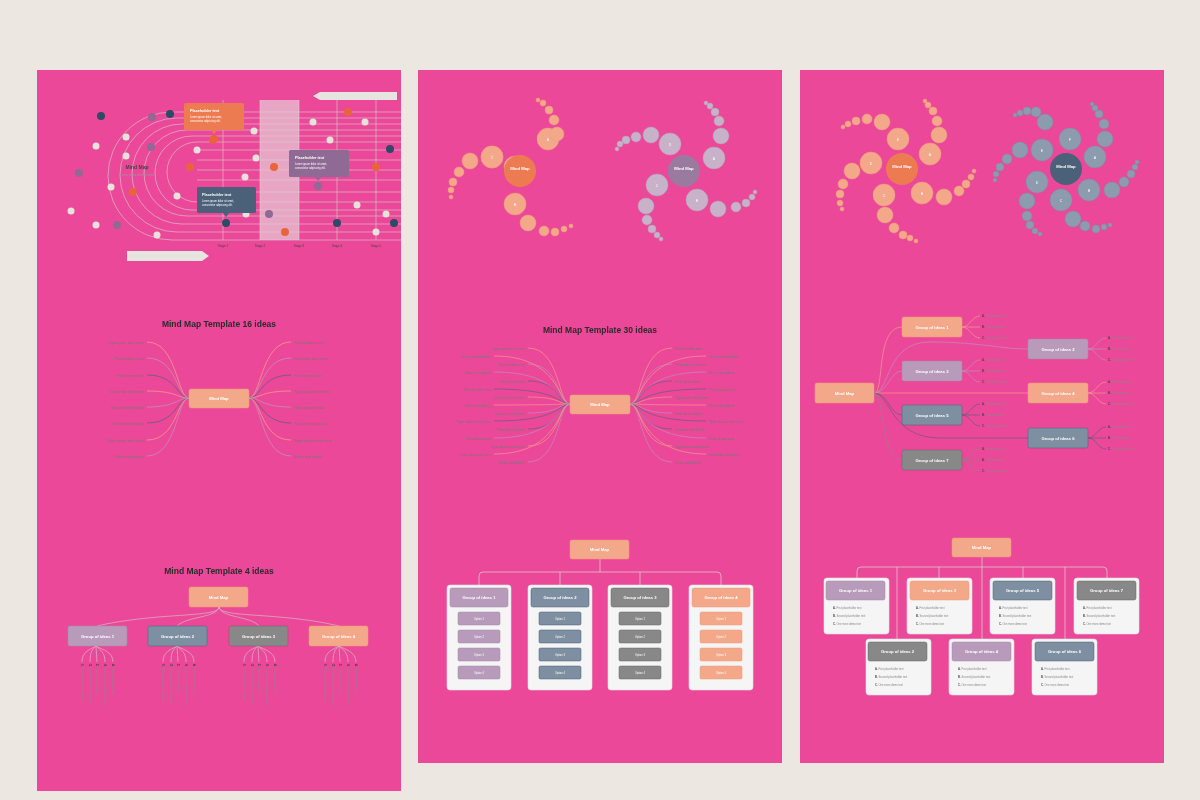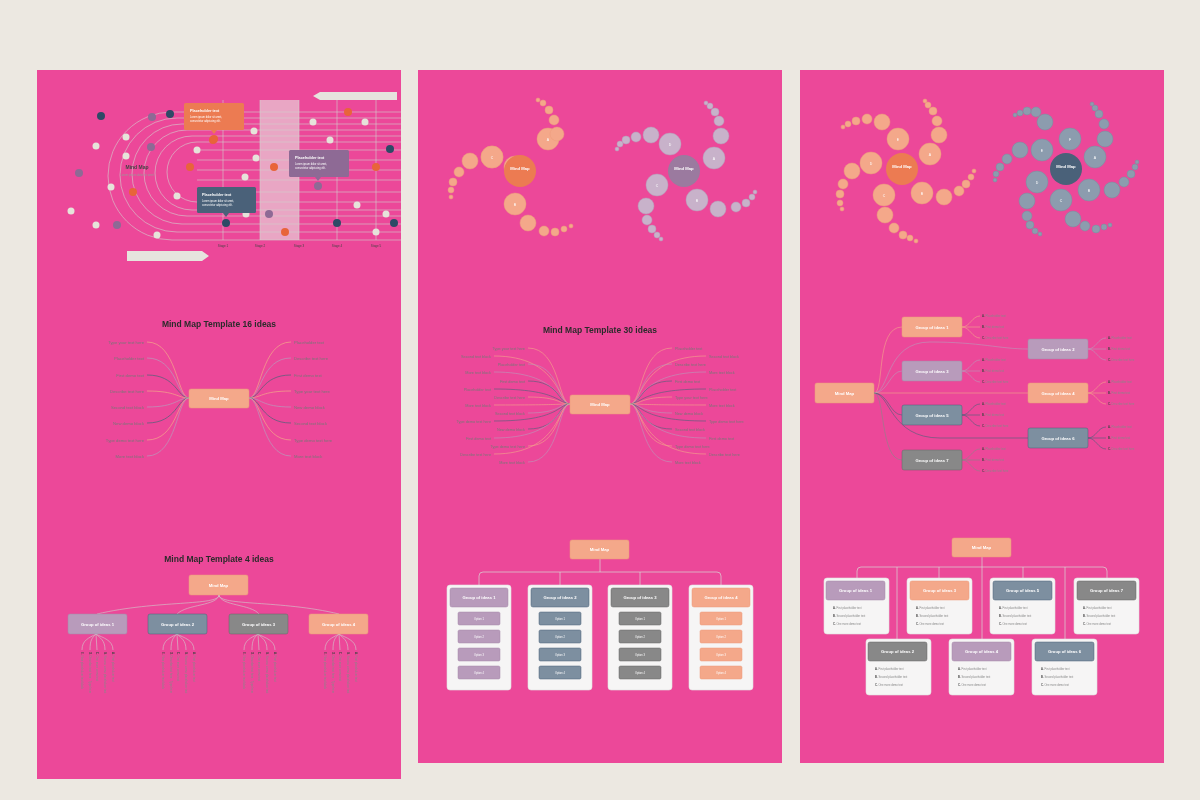--- a/index.html
+++ b/index.html
@@ -480,21 +480,21 @@
         </g>
         <g>
           <text x="182" y="160"><tspan class="bold">A.</tspan> <tspan>Placeholder text</tspan></text>
           <text x="182" y="171"><tspan class="bold">B.</tspan> <tspan>First demo text</tspan></text>
           <text x="182" y="182"><tspan class="bold">C.</tspan> <tspan>Describe text here</tspan></text>
         </g>
       </g>
     </svg>
   </div>
 
-  <div class="slide" style="left:37px;top:528px;">
+  <div class="slide" style="left:37px;top:540px;">
     <svg viewBox="0 0 364 205">
       <text class="t title" x="182" y="34" text-anchor="middle">Mind Map Template 4 ideas</text>
       <g fill="none" stroke="#D0CECC" stroke-width="0.6">
         <path d="M182,67 C182,78 120,72 60,86"></path>
         <path d="M182,67 C180,78 150,76 140,86"></path>
         <path d="M182,67 C184,78 214,76 222,86"></path>
         <path d="M182,67 C182,78 244,72 302,86"></path>
         <g id="fan">
           <path d="M59,106 C52,110 45,112 45,122"></path>
             <path d="M59,106 C55,110 53,112 53,122"></path>

